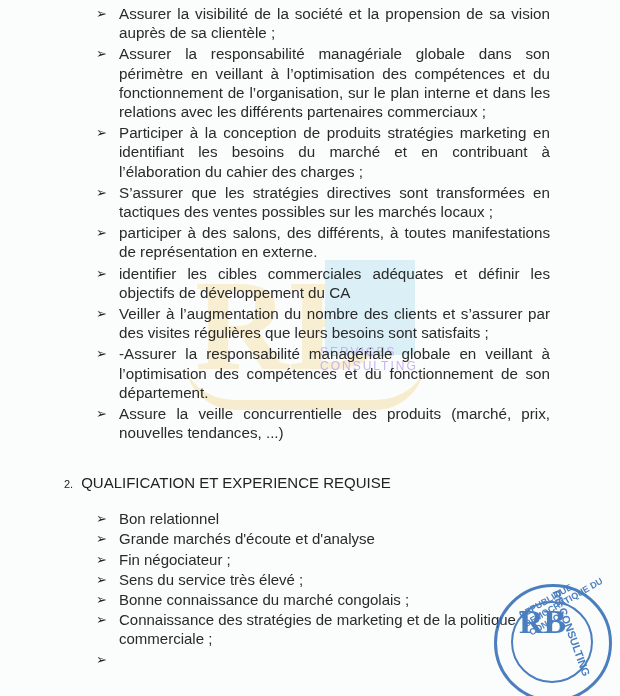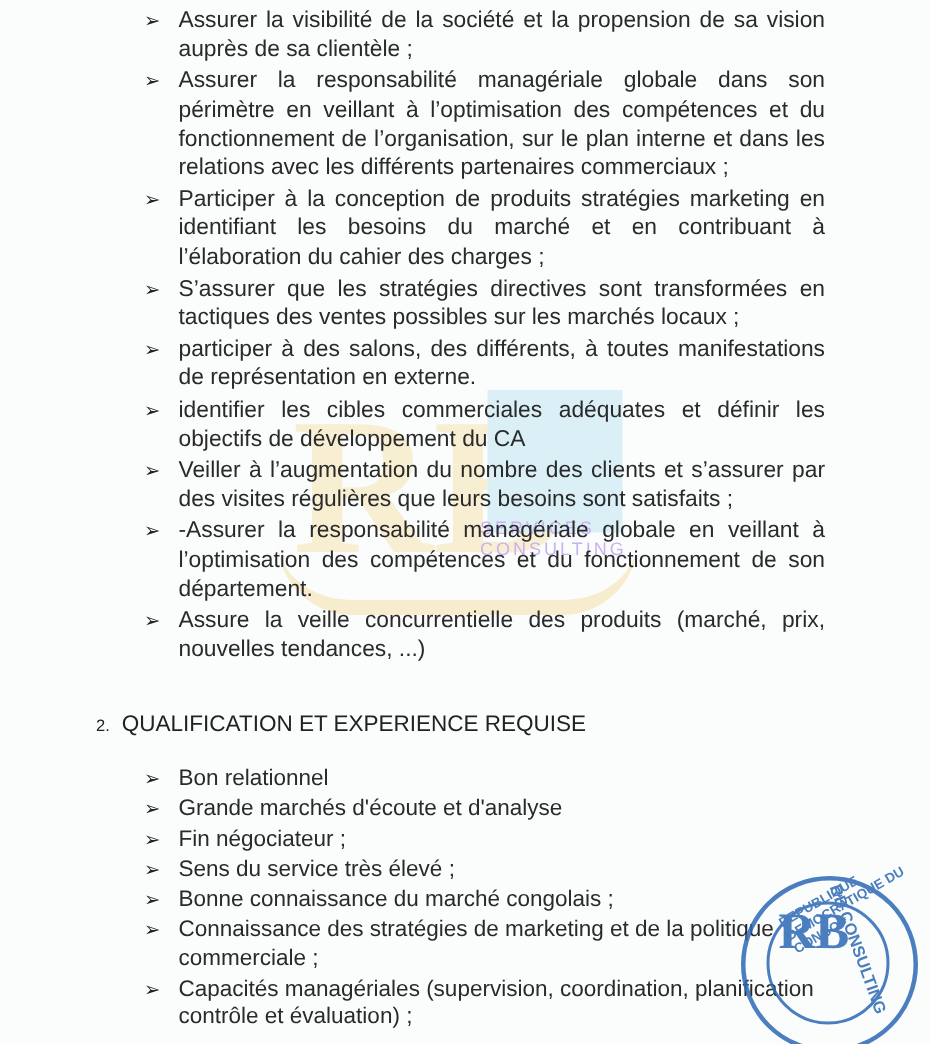--- a/index.html
+++ b/index.html
@@ -65,21 +65,21 @@
     <span class="num">2.</span><span>QUALIFICATION ET EXPERIENCE REQUISE</span>
   </div>
 
   <ul class="items" id="list2">
     <li><span class="bullet">➢</span><span>Bon relationnel</span></li>
     <li><span class="bullet">➢</span><span>Grande marchés d'écoute et d'analyse</span></li>
     <li><span class="bullet">➢</span><span>Fin  négociateur ;</span></li>
     <li><span class="bullet">➢</span><span>Sens du service très élevé ;</span></li>
     <li><span class="bullet">➢</span><span>Bonne connaissance du marché congolais ;</span></li>
     <li><span class="bullet">➢</span><span>Connaissance des stratégies  de marketing et de la politique commerciale ;</span></li>
-    <li><span class="bullet">➢</span><span>Capacités managériales (supervision, coordination, planification contrôle et évaluation) ;</span></li>
+    <li><span class="bullet">➢</span></li>
   </ul>
 
   <div class="stamp">
     <div class="stamp-inner"></div>
     <div class="stamp-logo">RB</div>
     <div class="stamp-text st1">REPUBLIQUE DEMOCRATIQUE DU CONGO *</div>
     <div class="stamp-text st2">RB CONSULTING</div>
   </div>
 
 </div>

